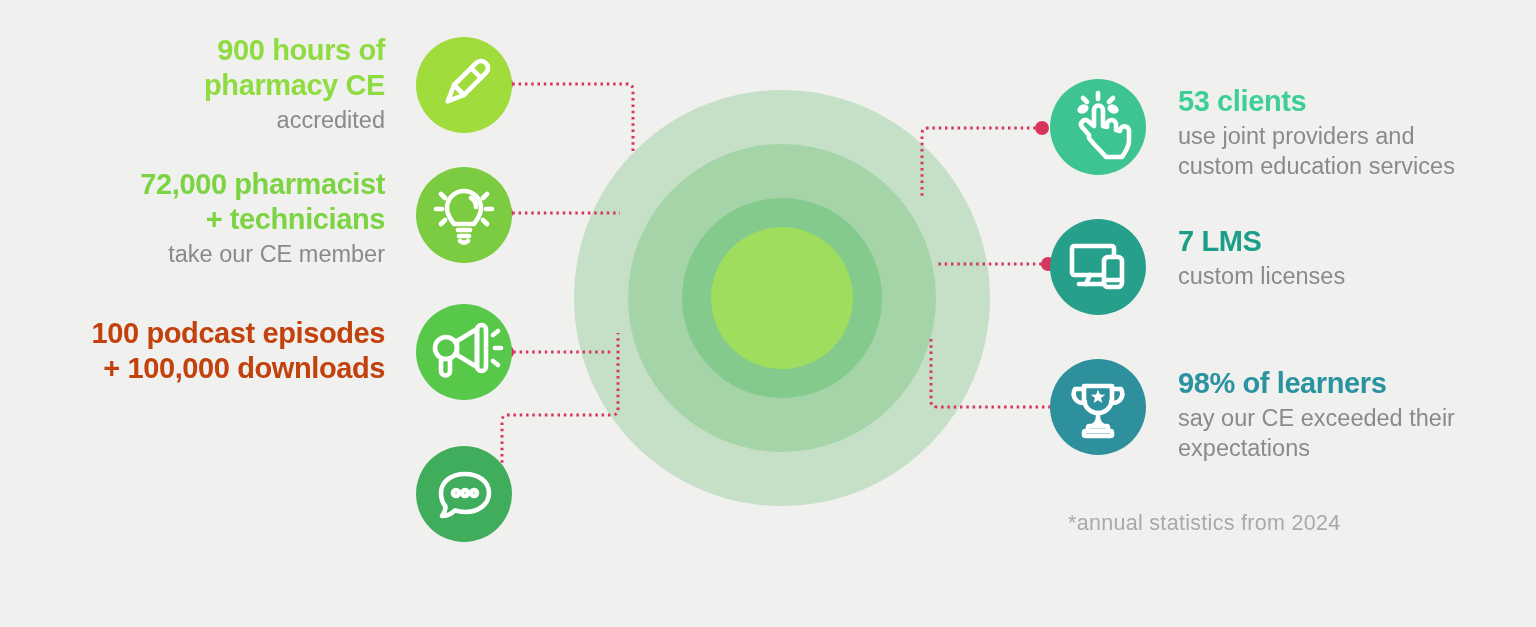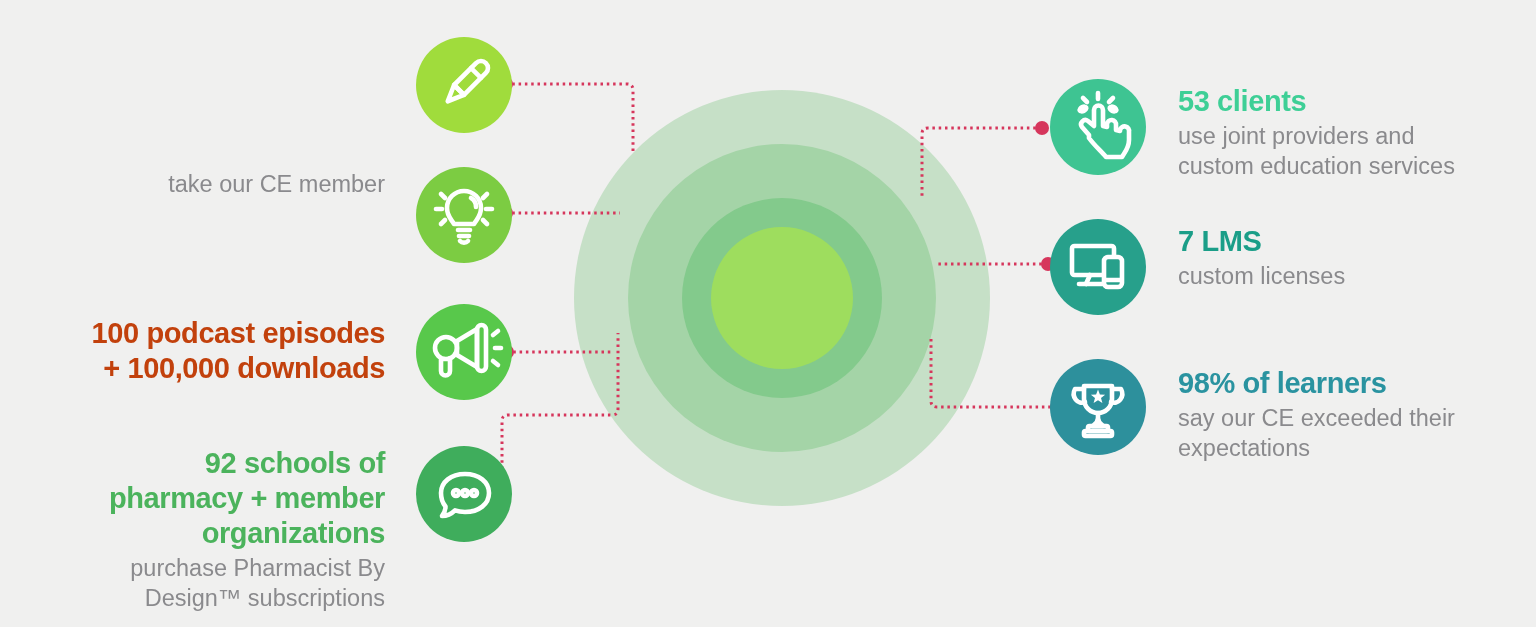--- a/index.html
+++ b/index.html
@@ -52,34 +52,34 @@
       <circle cx="506" cy="84" r="7" fill="#d6365c"></circle>
       <circle cx="506" cy="213" r="7" fill="#d6365c"></circle>
       <circle cx="507" cy="352" r="7" fill="#d6365c"></circle>
       <circle cx="502" cy="494" r="7" fill="#d6365c"></circle>
       <circle cx="1042" cy="128" r="7" fill="#d6365c"></circle>
       <circle cx="1048" cy="264" r="7" fill="#d6365c"></circle>
       <circle cx="1057" cy="407" r="7" fill="#d6365c"></circle>
     </g>
   </svg>
 
+  <div class="stat stat-left" style="top:33px">
+    <div class="heading" style="color: rgb(142, 220, 63);">900 hours of
+pharmacy CE</div>
+    <div class="sub">accredited</div>
+  </div>
   <div class="stat stat-left" style="top:167px">
+    <div class="heading" style="color: rgb(124, 212, 66);">72,000 pharmacist
++ technicians</div>
     <div class="sub">take our CE member</div>
   </div>
   <div class="stat stat-left" style="top:316px">
     <div class="heading" style="color: #c2410c;">100 podcast episodes
 + 100,000 downloads</div>
     <div class="sub"></div>
-  </div>
-  <div class="stat stat-left" style="top:446px">
-    <div class="heading" style="color: rgb(75, 179, 92);">92 schools of
-pharmacy + member
-organizations</div>
-    <div class="sub">purchase Pharmacist By
-Design™ subscriptions</div>
   </div>
 
   <div class="stat stat-right" style="top:84px">
     <div class="heading" style="color: rgb(62, 207, 150);">53 clients</div>
     <div class="sub">use joint providers and
 custom education services</div>
   </div>
   <div class="stat stat-right" style="top:224px">
     <div class="heading" style="color: rgb(27, 158, 136);">7 LMS</div>
     <div class="sub">custom licenses</div>
@@ -163,14 +163,15 @@
       <path d="M36,29 h28 v13 a14,14 0 0 1 -28,0 z"></path>
       <path d="M36,32 h-9 a8,9 0 0 0 10,13"></path>
       <path d="M64,32 h9 a8,9 0 0 1 -10,13"></path>
       <path d="M50,56 v5 c0,4 -3,6 -5,8 h10 c-2,-2 -5,-4 -5,-8"></path>
       <rect x="40" y="69" width="20" height="5" rx="1.5"></rect>
       <rect x="36" y="74" width="28" height="5" rx="1.5"></rect>
       <polygon points="50,32.5 51.9,37.4 57.1,37.7 53,41 54.4,46.1 50,43.2 45.6,46.1 47,41 42.9,37.7 48.1,37.4" fill="#ffffff" stroke="none"></polygon>
     </g>
   </svg>
 
+  <div class="footnote">*annual statistics from 2024</div>
 
 </div>
 
 </body></html>

